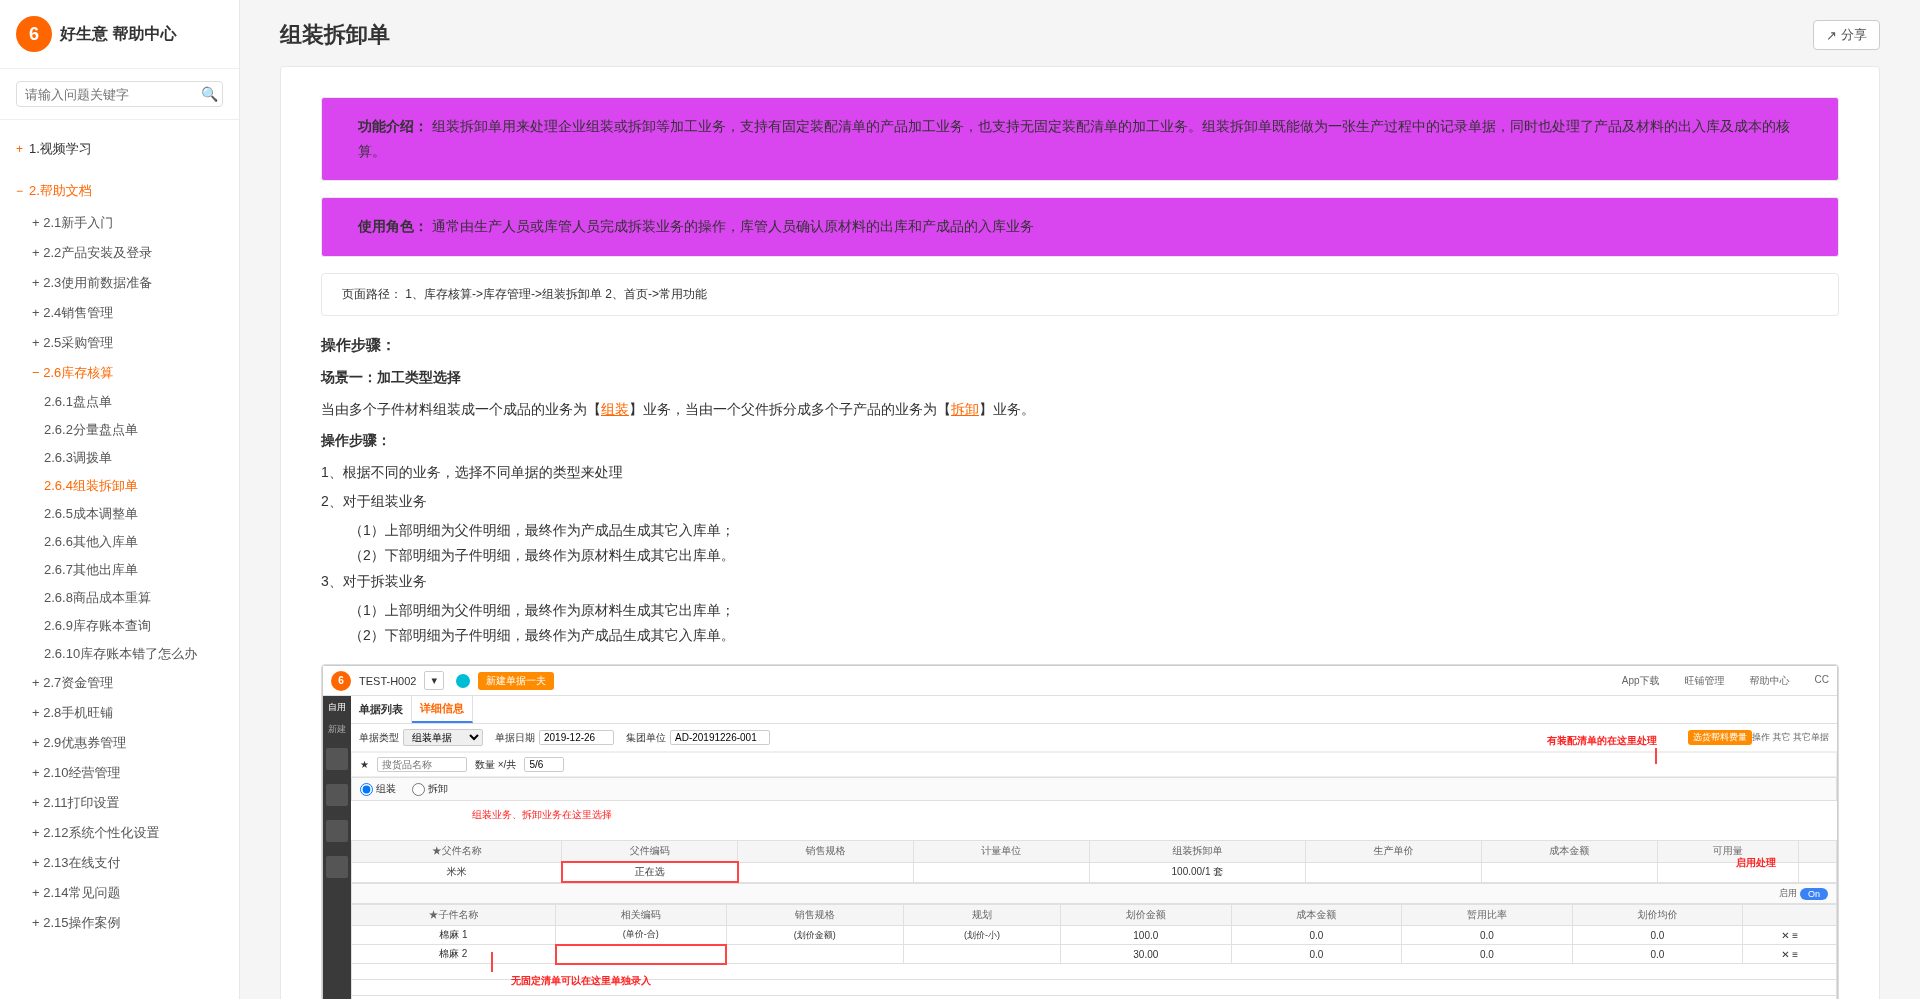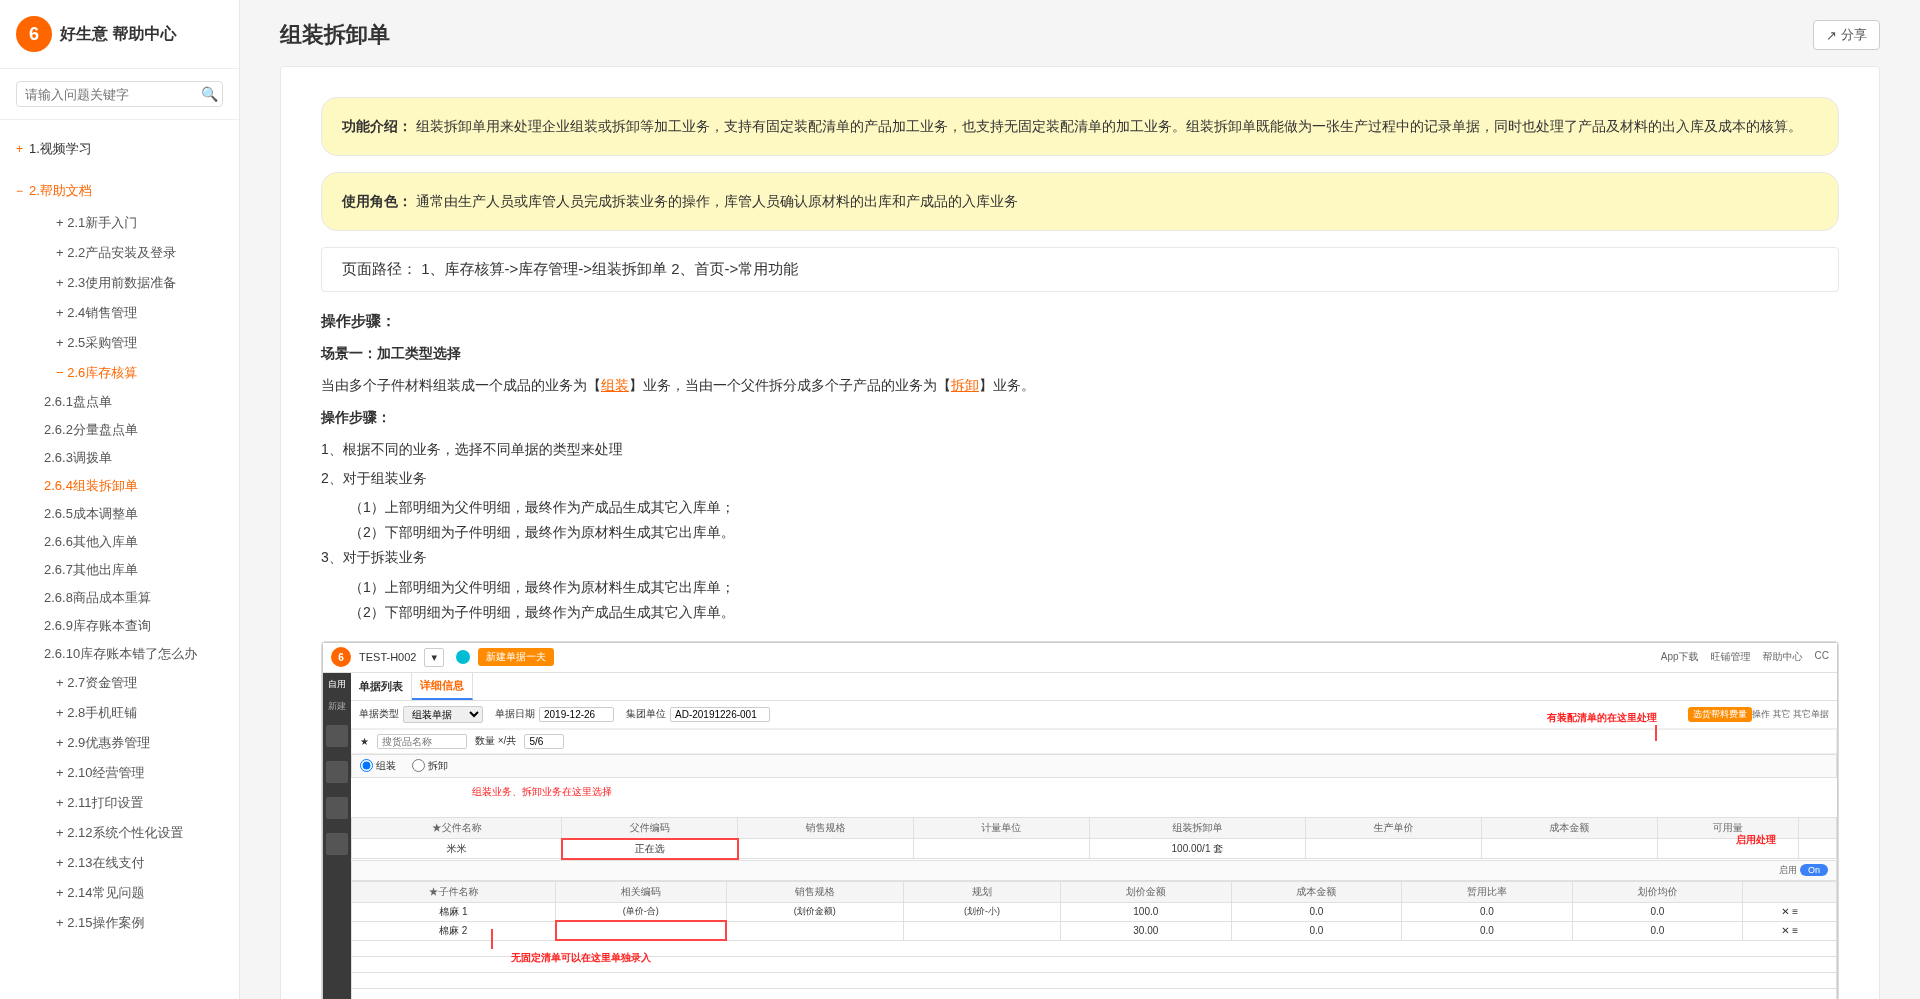--- a/index.html
+++ b/index.html
@@ -91,21 +91,20 @@
       color: #f60;
     }
     .nav-section-header.active-section .icon {
       color: #f60;
     }
     .nav-sub-item {
       padding: 6px 16px 6px 32px;
       font-size: 13px;
       color: #555;
       cursor: pointer;
-      margin-left: 24px;
     }
     .nav-sub-sub-item {
       padding: 5px 16px 5px 44px;
       font-size: 13px;
       color: #555;
       cursor: pointer;
     }
     .nav-sub-sub-item.active { color: #f60; }
 
     
@@ -144,40 +143,40 @@
     .content-body {
       background: #fff;
       margin: 0 40px 40px 40px;
       padding: 30px 40px;
       border-radius: 4px;
       border: 1px solid #e8e8e8;
       flex: 1;
     }
 
     .info-block {
-      background: #fef9c3;
+      background: #d946ef;
       border: 1px solid #e8e8e8;
-      border-radius: 16px;
-      padding: 16px 20px;
+      border-radius: 3px;
+      padding: 16px 36px;
       margin-bottom: 16px;
       line-height: 1.8;
       font-size: 14px;
       color: #333;
     }
     .info-block .label {
       color: #333;
       font-weight: bold;
     }
     .path-block {
       background: #fff;
       border: 1px solid #e8e8e8;
       border-radius: 4px;
       padding: 12px 20px;
       margin-bottom: 20px;
-      font-size: 15px;
+      font-size: 12px;
       color: #333;
     }
 
     .section-title {
       font-size: 15px;
       font-weight: bold;
       color: #333;
       margin-bottom: 14px;
     }
     .scene-title {
@@ -240,21 +239,21 @@
     .app-dropdown {
       border: 1px solid #ccc;
       border-radius: 2px;
       padding: 2px 6px;
       font-size: 11px;
       color: #333;
       background: #fff;
     }
     .app-topbar-icons {
       margin-left: auto;
-      display: flex; gap: 12px;
+      display: flex; gap: 25px;
       font-size: 10px; color: #666;
     }
     .app-orange-btn {
       background: #ff8c00;
       color: #fff;
       border: none;
       border-radius: 3px;
       padding: 2px 8px;
       font-size: 10px;
       cursor: pointer;

